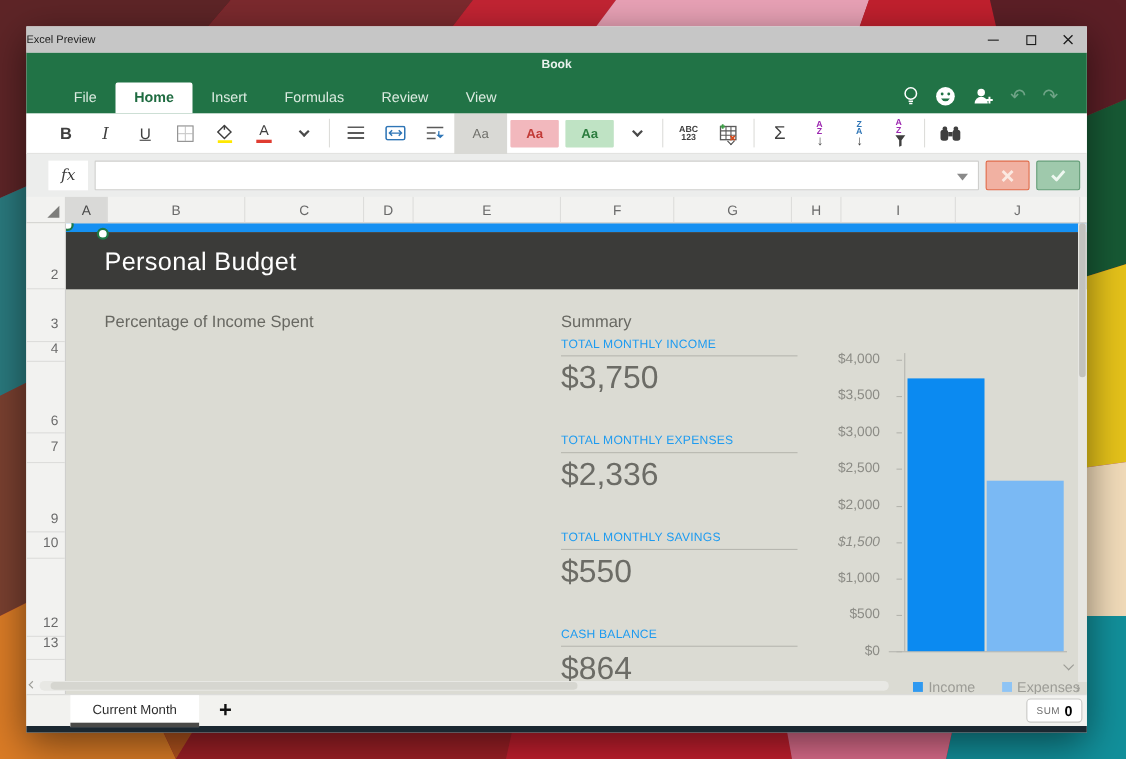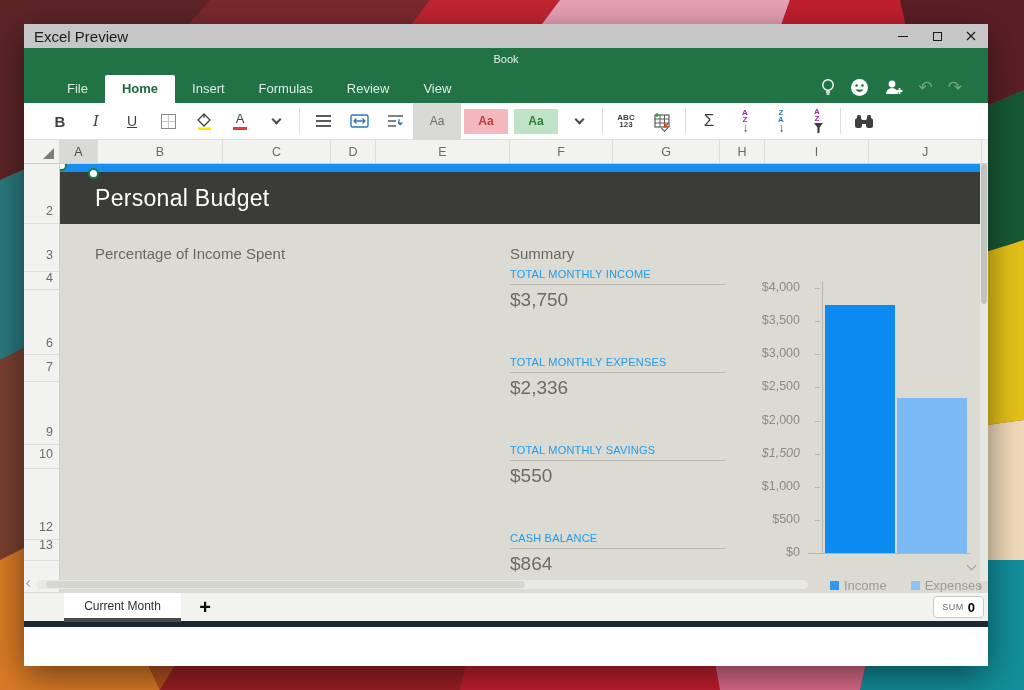--- a/index.html
+++ b/index.html
@@ -6,29 +6,29 @@
   html,body { width:1024px; height:690px; overflow:hidden; font-family:"Liberation Sans",sans-serif; }
   .stage { position:relative; width:1024px; height:690px; background:#8a2430; }
   .wallpaper { position:absolute; inset:0; }
 
   
   .window { position:absolute; left:24px; top:24px; width:964px; height:642px;
             background:#fff; box-shadow:0 10px 34px rgba(0,0,0,.5); }
 
   
   .titlebar { height:24px; background:#c6c6c6; display:flex; align-items:center; }
-  .titlebar .title { font-size:15px; color:#1c1c1c; padding-left:10px; flex:1; }
+  .titlebar .title { font-size:10px; color:#1c1c1c; flex:1; }
   .winbtn { width:34px; height:24px; display:flex; align-items:center; justify-content:center; }
   .winbtn .min { width:10px; height:0; border-top:1px solid #1c1c1c; }
   .winbtn .max { width:9px; height:9px; border:1px solid #1c1c1c; }
   .winbtn svg { display:block; }
 
   
   .ribbon { position:relative; height:55px; background:#217346; }
-  .book { position:absolute; top:5px; left:0; right:0; text-align:center; font-size:11px; color:#e9f1ec; }
+  .book { position:absolute; top:5px; left:0; right:0; text-align:center; font-size:11px; color:#e9f1ec;font-weight:bold; }
   .rtabs { position:absolute; left:26px; bottom:0; display:flex; }
   .rtab { height:28px; line-height:28px; padding:0 17px; font-size:13px; color:#dcebe1; border-radius:2px 2px 0 0; }
   .rtab.active { background:#fff; color:#1e6b40; font-weight:bold; }
   .ribbon-icons { position:absolute; right:26px; bottom:6px; display:flex; align-items:center; gap:15px; }
   .ribbon-icons .dim { opacity:.35; }
   .uglyph { color:#fff; font-size:17px; line-height:18px; }
 
   
   .toolbar { height:37px; background:#fff; display:flex; align-items:center; padding-left:18px; border-bottom:1px solid #e3e3e1; }
   .tbi { min-width:36px; height:37px; display:flex; align-items:center; justify-content:center; flex-direction:column; color:#3f3f3f; }
@@ -90,21 +90,21 @@
 
   
   .donut { position:absolute; left:29px; top:149px; width:296px; height:296px; border-radius:50%; }
   .donut .hole { position:absolute; inset:38px; border-radius:50%; background:#dbdbd3; display:flex; align-items:center; justify-content:center; }
   .donut .pct { font-size:54px; font-weight:300; color:#62625d; }
 
   
   .sumlist { position:absolute; left:450px; top:104px; width:215px; }
   .sumitem { position:absolute; left:0; width:215px; }
   .sumlabel { font-size:11px; color:#1e9bf0; letter-spacing:.2px; padding-bottom:4px; border-bottom:1px solid #b7b7b0; }
-  .sumvalue { font-size:19px; font-weight:300; color:#6c6c66; margin-top:4px; }
+  .sumvalue { font-size:29px; font-weight:300; color:#6c6c66; margin-top:4px; }
 
   
   .barchart { position:absolute; inset:0; pointer-events:none; }
   .tick { position:absolute; width:58px; text-align:right; font-size:12.5px; color:#8b8b85; }
   .tickdash { position:absolute; width:5px; height:1px; background:#b5b5ae; }
   .vaxis { position:absolute; left:762px; top:118px; width:1px; height:271px; background:#b5b5ae; }
   .baseline { position:absolute; left:748px; top:389px; width:162px; height:1px; background:#b5b5ae; }
   .bar { position:absolute; }
   .legend { position:absolute; left:770px; top:414px; display:flex; gap:24px; align-items:center; }
   .legitem { display:flex; align-items:center; gap:5px; font-size:13px; color:#9c9c96; }
@@ -300,20 +300,37 @@
         <svg width="20" height="15" viewBox="0 0 20 15">
           <rect x="1" y="4" width="7" height="10" rx="2.5" fill="#3f3f3f"></rect>
           <rect x="12" y="4" width="7" height="10" rx="2.5" fill="#3f3f3f"></rect>
           <rect x="3" y="1" width="4" height="5" rx="1.5" fill="#3f3f3f"></rect>
           <rect x="13" y="1" width="4" height="5" rx="1.5" fill="#3f3f3f"></rect>
           <rect x="8" y="6" width="4" height="4" fill="#3f3f3f"></rect>
         </svg>
       </div>
     </div>
 
+    <div class="fbar">
+      <div class="fx">fx</div>
+      <div class="finput">
+        <span></span>
+        <div class="dd"></div>
+      </div>
+      <div class="fbtn cancel">
+        <svg width="12" height="12" viewBox="0 0 12 12">
+            <path d="M1.5 1.5 L10.5 10.5 M10.5 1.5 L1.5 10.5" stroke="#fbe9e2" stroke-width="2.6"></path>
+          </svg>
+      </div>
+      <div class="fbtn ok">
+        <svg width="14" height="11" viewBox="0 0 14 11">
+            <path d="M1.5 5.5 L5.5 9.5 L12.5 1.5" fill="none" stroke="#eef7f0" stroke-width="2.6"></path>
+          </svg>
+      </div>
+    </div>
 
     <div class="colheaders">
       <div class="corner">
           <div class="tri"></div>
         </div>
       <div style="display:flex; flex:1;">
           <div class="colh sel" style="width: 38px;">A</div>
           <div class="colh" style="width: 125px;">B</div>
           <div class="colh" style="width: 108px;">C</div>
           <div class="colh" style="width: 45px;">D</div>

